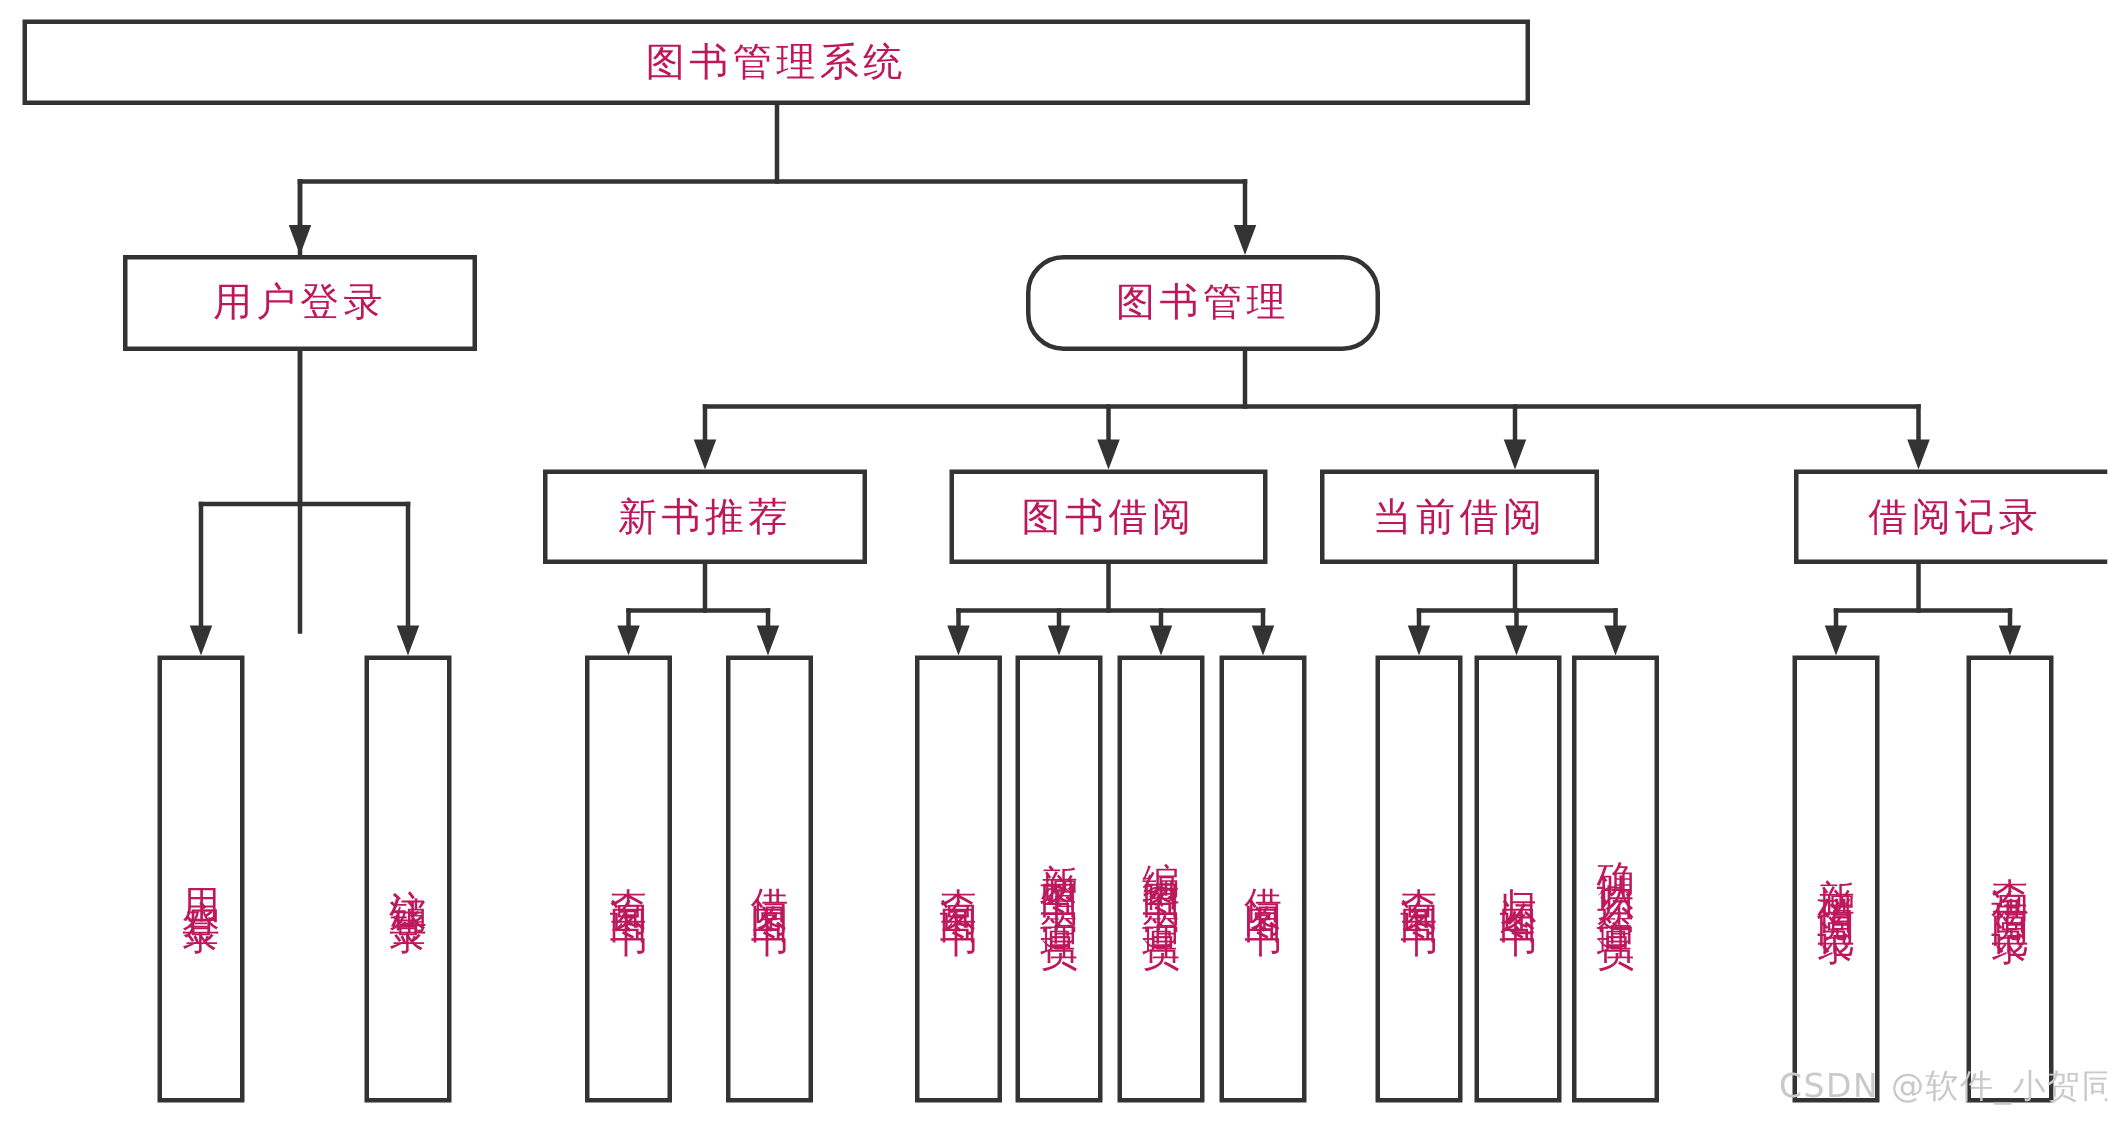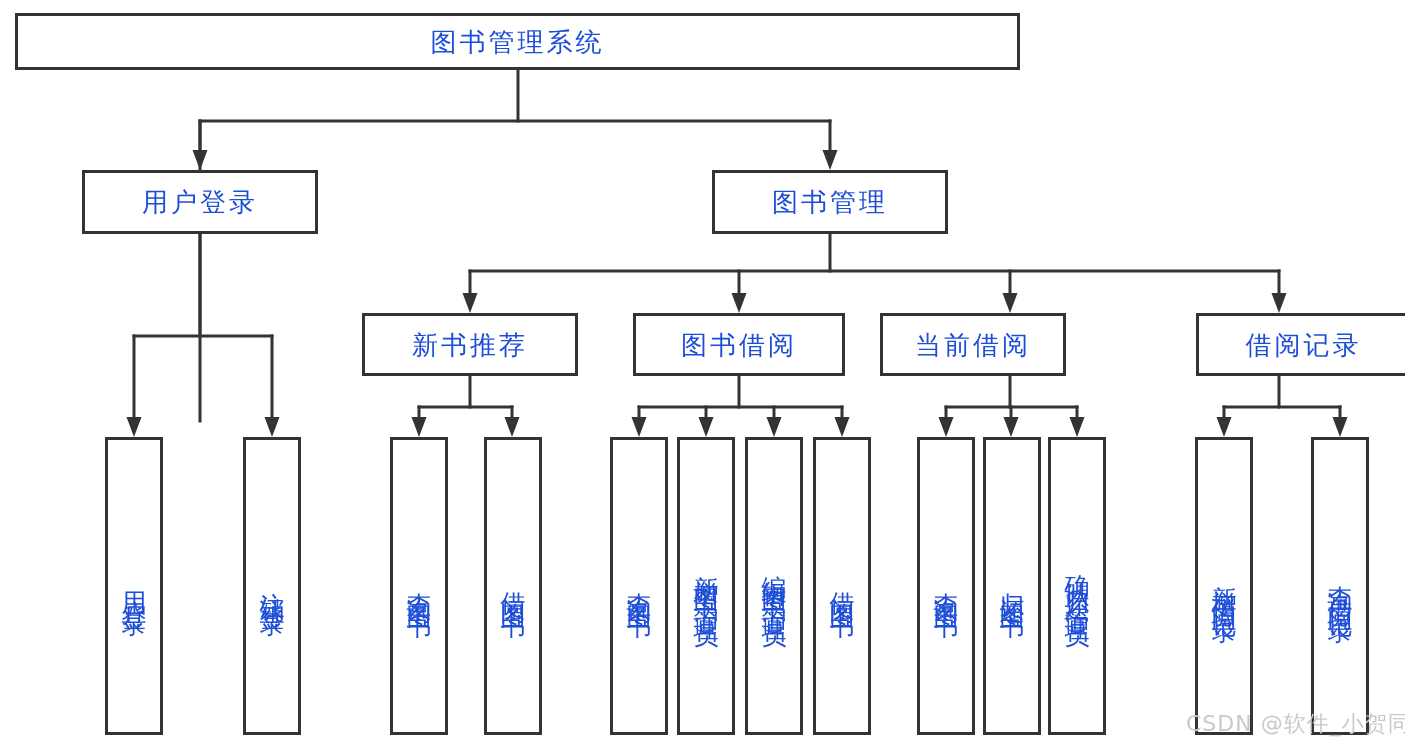--- a/index.html
+++ b/index.html
@@ -19,21 +19,21 @@
     position: absolute;
     inset: 0;
     width: 1405px;
     height: 747px;
   }
   .node {
     position: absolute;
     box-sizing: border-box;
     background: #ffffff;
     border: 3px solid #333333;
-    color: #1d4ed8;
+    color: #be185d;
     display: flex;
     align-items: center;
     justify-content: center;
     text-align: center;
   }
   .node-h {
     font-size: 26px;
     letter-spacing: 3px;
     line-height: 1;
     white-space: nowrap;
@@ -41,21 +41,21 @@
   .node-v {
     writing-mode: vertical-rl;
     font-size: 25px;
     letter-spacing: 7px;
     line-height: 1;
   }
   
   .root-box   { left: 15px;   top: 13px;  width: 1005px; height: 57px; }
 
   .l2-a       { left: 82px;   top: 170px; width: 236px;  height: 64px; }
-  .l2-b       { left: 712px;  top: 170px; width: 236px;  height: 64px; }
+  .l2-b       { left: 684px;  top: 170px; width: 236px;  height: 64px; border-radius: 25px; }
 
   .l3         { top: 313px; height: 63px; }
   .l3-a       { left: 362px;  width: 216px; }
   .l3-b       { left: 633px;  width: 212px; }
   .l3-c       { left: 880px;  width: 186px; }
   .l3-d       { left: 1196px; width: 215px; }
 
   .leaf       { top: 437px; width: 58px; height: 298px; }
   .leaf-1a    { left: 105px; }
   .leaf-1b    { left: 243px; }

